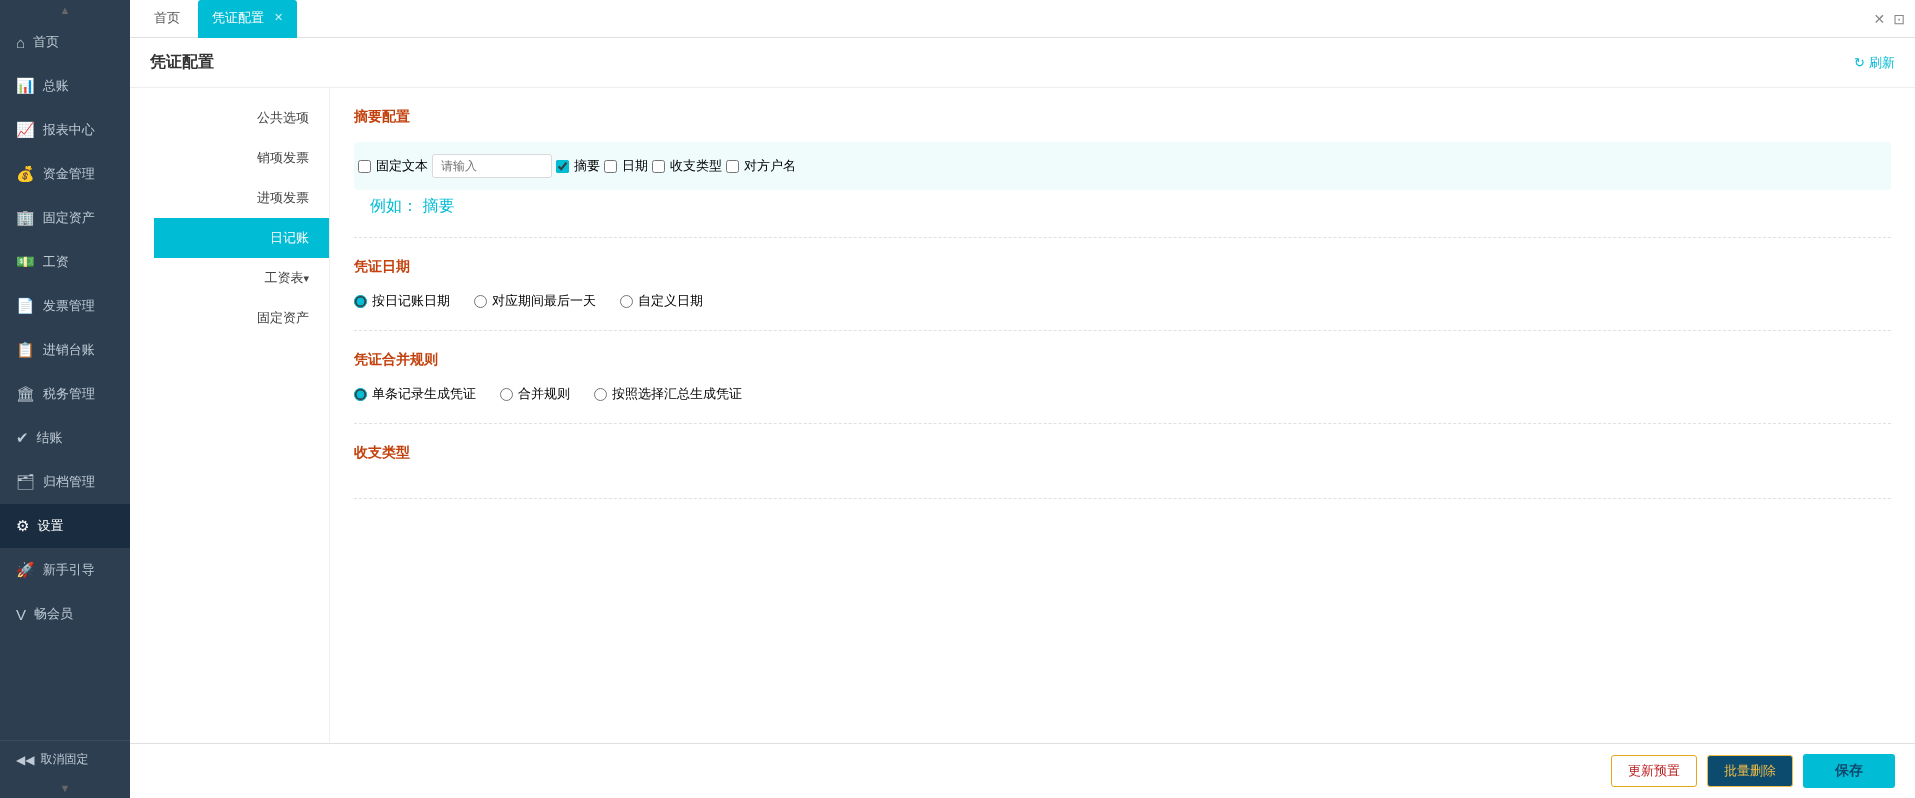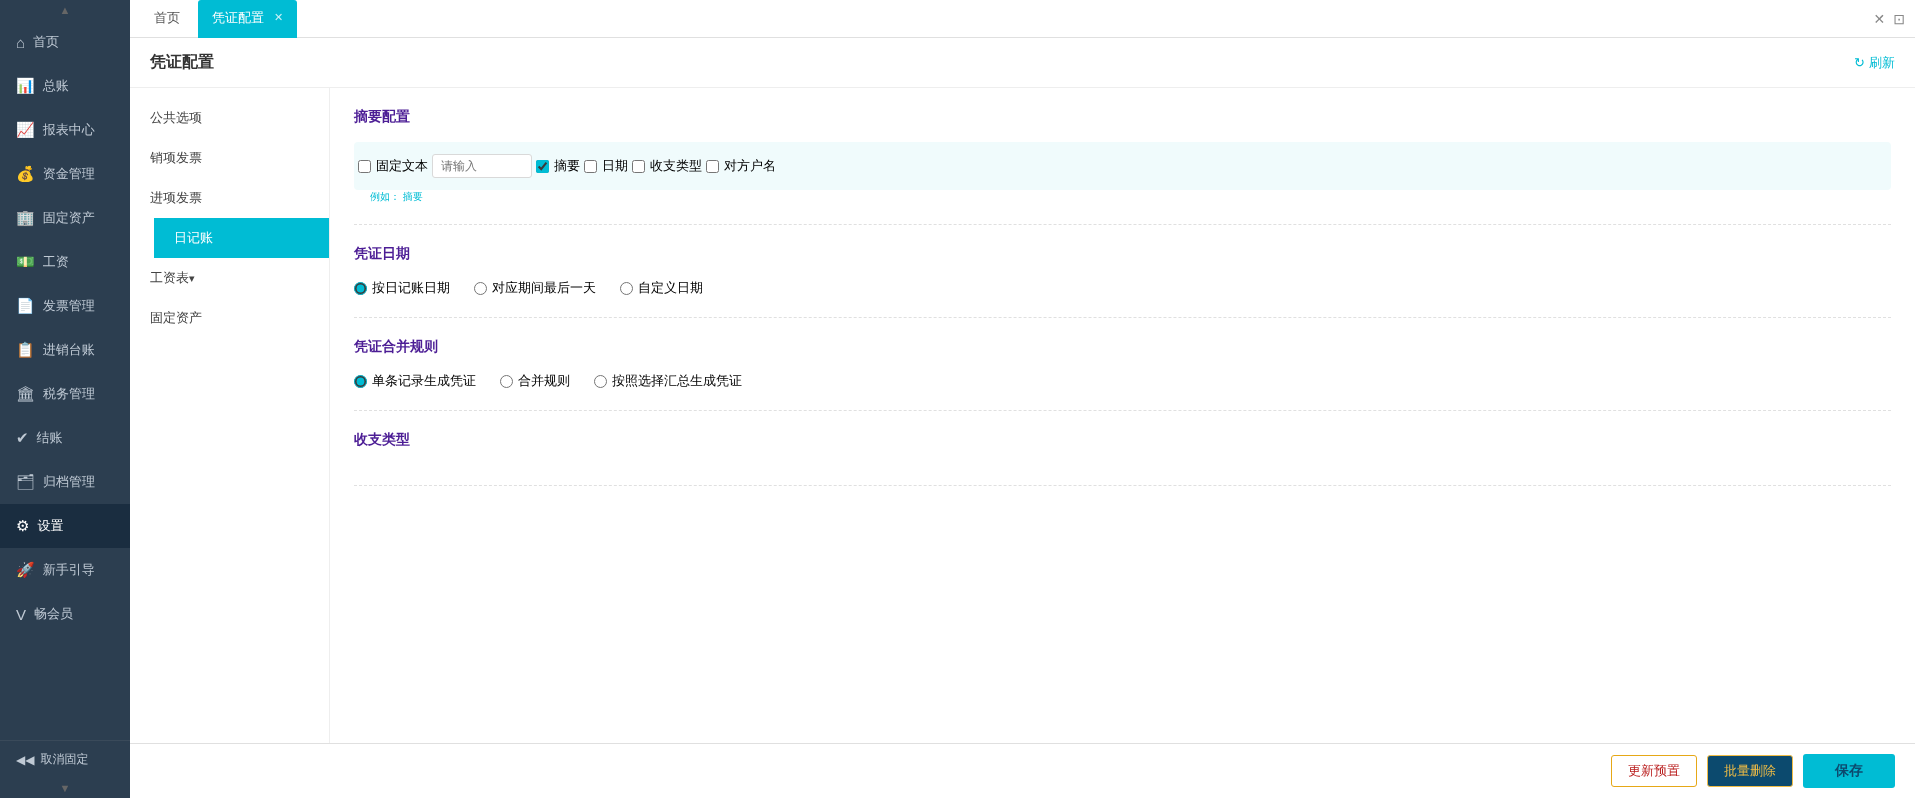--- a/index.html
+++ b/index.html
@@ -126,21 +126,21 @@
       padding: 10px 0;
       overflow-y: auto;
     }
     .left-nav-item {
       padding: 11px 20px;
       cursor: pointer;
       color: #444;
       font-size: 13px;
       display: flex;
       align-items: center;
-      justify-content: flex-start;
+      justify-content: flex-end;
     }
     .left-nav-item.active { background: #00bcd4; color: #fff; margin-left: 24px; }
 
     
     .right-content {
       flex: 1;
       overflow-y: auto;
       padding: 20px 24px;
       background: #fff;
     }
@@ -148,21 +148,21 @@
     
     .section {
       margin-bottom: 0;
       padding-bottom: 20px;
       border-bottom: 1px dashed #e0e0e0;
       margin-bottom: 20px;
     }
     .section-title {
       font-size: 14px;
       font-weight: bold;
-      color: #4c1d95;
+      color: #c2410c;
       margin-bottom: 16px;
     }
 
     
     .radio-group {
       display: flex;
       align-items: center;
       gap: 24px;
       flex-wrap: wrap;
     }
@@ -192,28 +192,28 @@
       cursor: pointer;
     }
     .checkbox-item input[type="checkbox"] { accent-color: #00bcd4; cursor: pointer; }
 
     .text-input {
       border: 1px solid #d9d9d9;
       border-radius: 3px;
       padding: 4px 8px;
       font-size: 12px;
       color: #aaa;
-      width: 100px;
+      width: 120px;
       outline: none;
     }
 
     .example-text {
       color: #00bcd4;
-      font-size: 10px;
-      margin-top: 0;
+      font-size: 16px;
+      margin-top: 6px;
       padding-left: 16px;
     }
 
     
     .bottom-bar {
       background: #fff;
       border-top: 1px solid #e0e0e0;
       padding: 10px 20px;
       display: flex;
       justify-content: flex-end;

